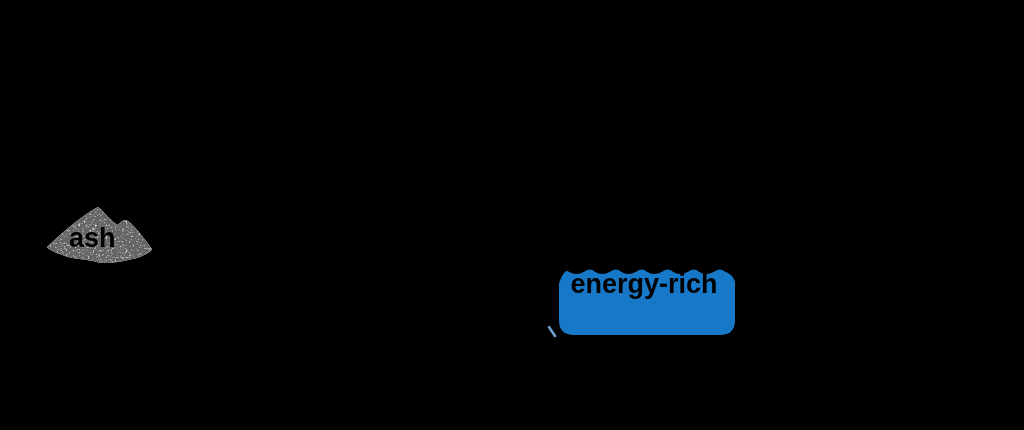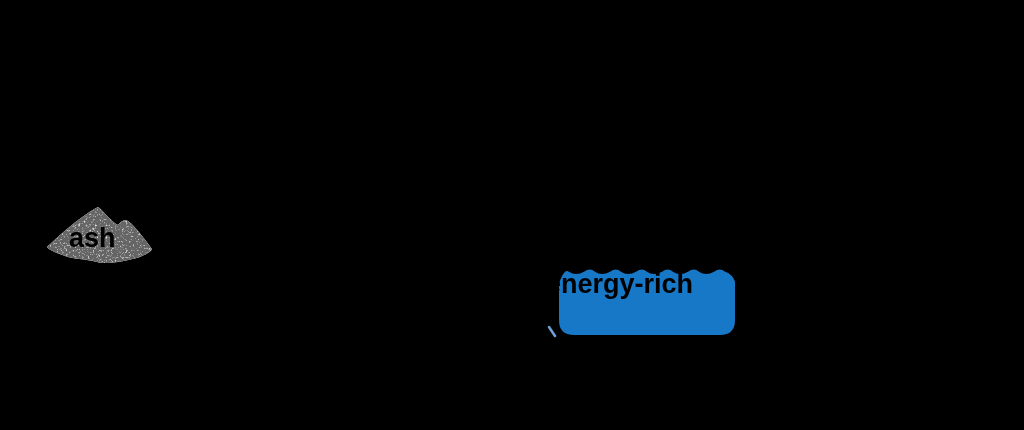--- a/index.html
+++ b/index.html
@@ -24,21 +24,21 @@
   .ash-wrap{left:46px; top:203px; width:115px; height:63px;}
   .ash-label{
     left:69px; top:225px; width:60px;
     font-size:27px; font-weight:bold; color:var(--label-color); line-height:1;
   }
   .liquid-wrap{left:546px; top:259px; width:196px; height:86px;}
   .liquid-shape{fill:var(--liquid-fill); stroke:var(--liquid-outline); stroke-width:4; stroke-linejoin:round;}
   .liquid-splash{fill:none; stroke:var(--liquid-splash); stroke-width:2.5; stroke-linecap:round;}
   .liquid-label{
     left:546px; top:268px; width:196px;
-    text-align:left; font-size:27px; font-weight:bold;
+    text-align:center; font-size:27px; font-weight:bold;
     color:var(--label-color); line-height:33px;
   }
   .liquid-label span{display:block;}
   .defs-holder{position:absolute; width:0; height:0; overflow:hidden;}
 </style>
 </head>
 <body>
 
 <div class="canvas">
 

